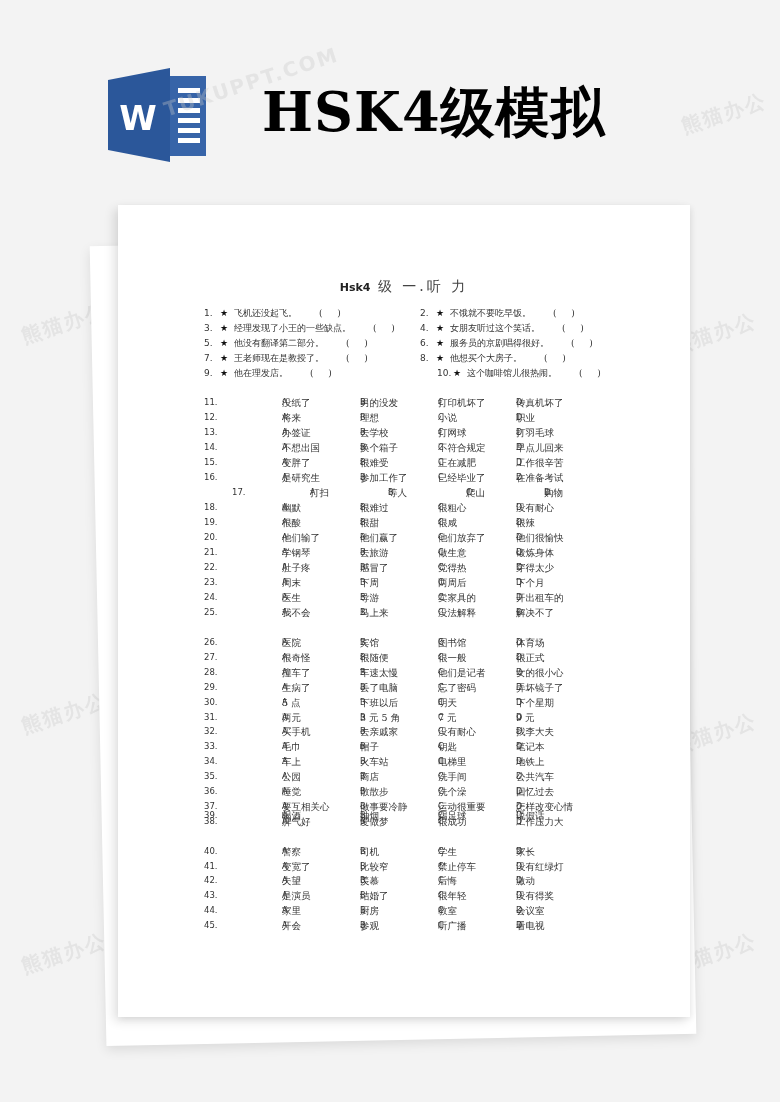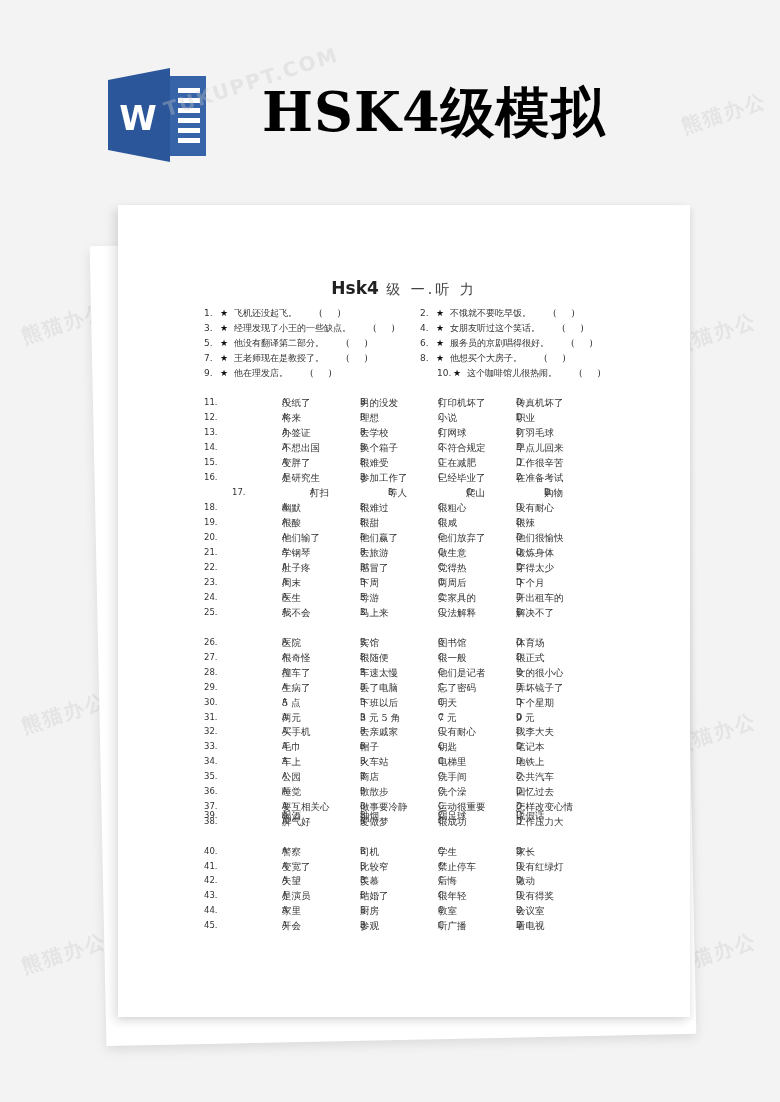--- a/index.html
+++ b/index.html
@@ -32,21 +32,21 @@
     box-shadow: 0 4px 12px rgba(0,0,0,0.10);
   }
   .sheet {
     position: absolute; left: 118px; top: 205px; width: 572px; height: 812px;
     background: #fff; box-shadow: -4px 4px 10px rgba(0,0,0,0.12), 2px 2px 6px rgba(0,0,0,0.06);
   }
   .sheet-title {
     position: absolute; left: 0; width: 100%; top: 73px; text-align: center;
     font-size: 14px; color: #222;
   }
-  .sheet-title .bold { font-family: "DejaVu Sans", sans-serif; font-weight: bold; font-size: 17px; }
+  .sheet-title .bold { font-family: "DejaVu Sans", sans-serif; font-weight: bold; font-size: 11px; }
   .sheet-title .light { color: #444; letter-spacing: 3px; }
 
   
   .stmt {
     position: absolute; font-size: 9px; color: #333; white-space: nowrap; line-height: 12px;
   }
   .stmt .num { font-family: "DejaVu Sans", sans-serif; display: inline-block; width: 16px; }
   .stmt .star { display: inline-block; width: 14px; color: #111; }
   .stmt .paren { display: inline-block; margin-left: 22px; letter-spacing: 6px; }
 

